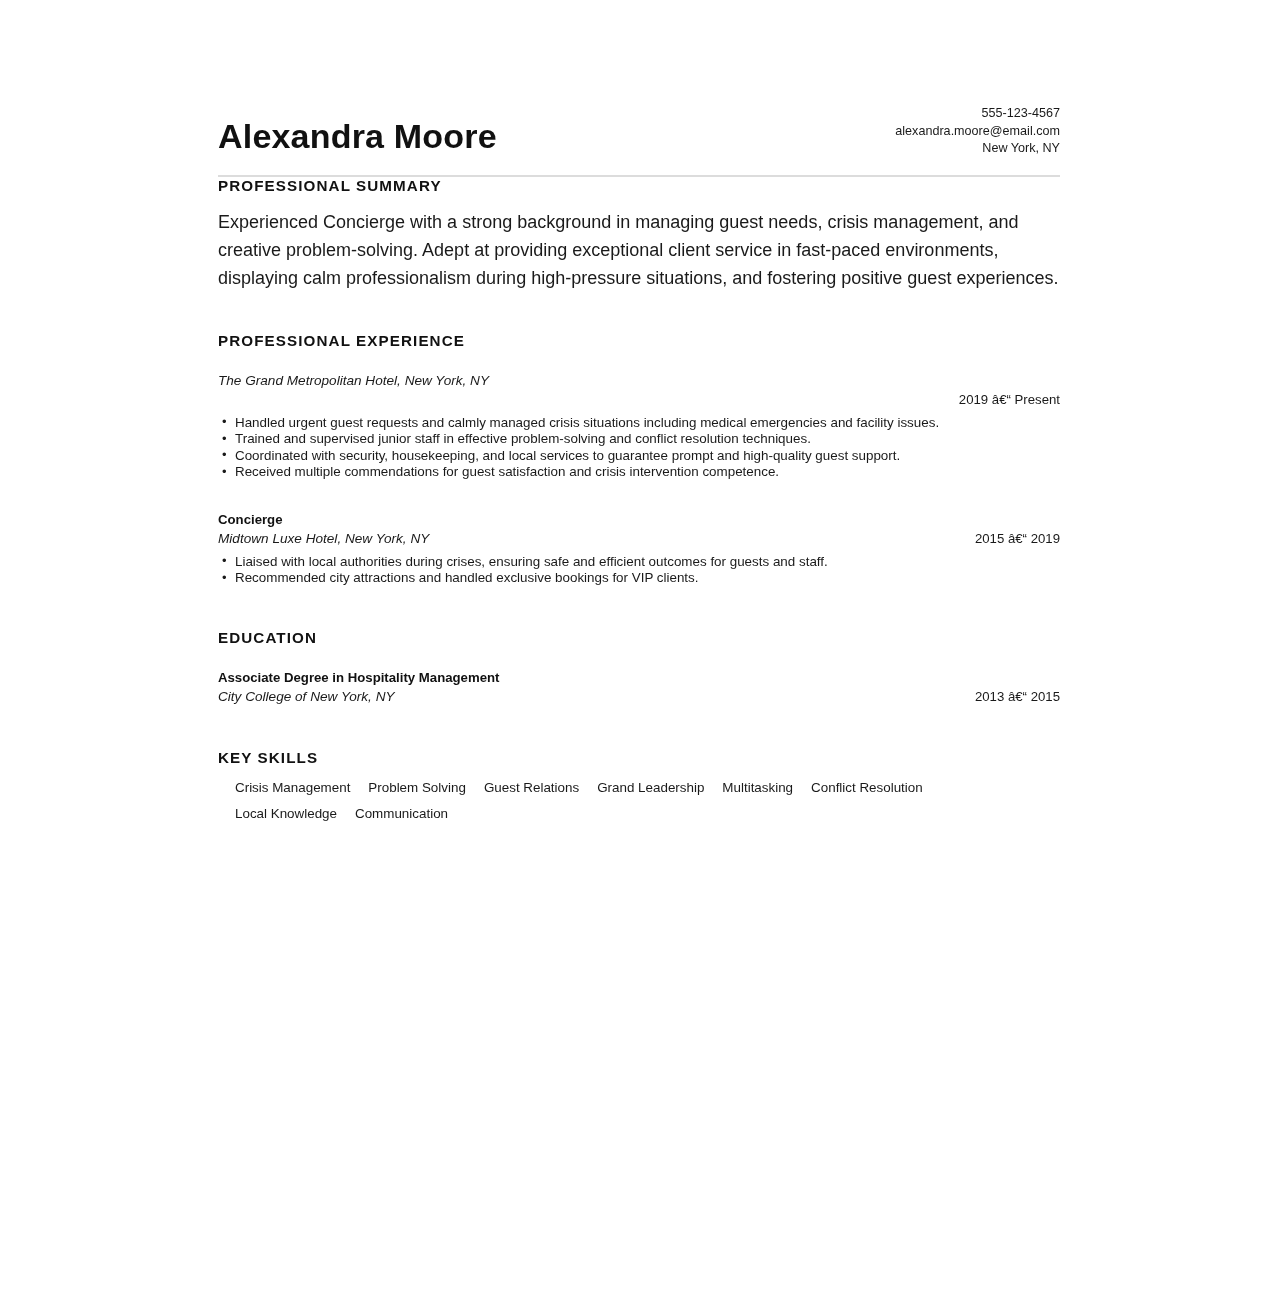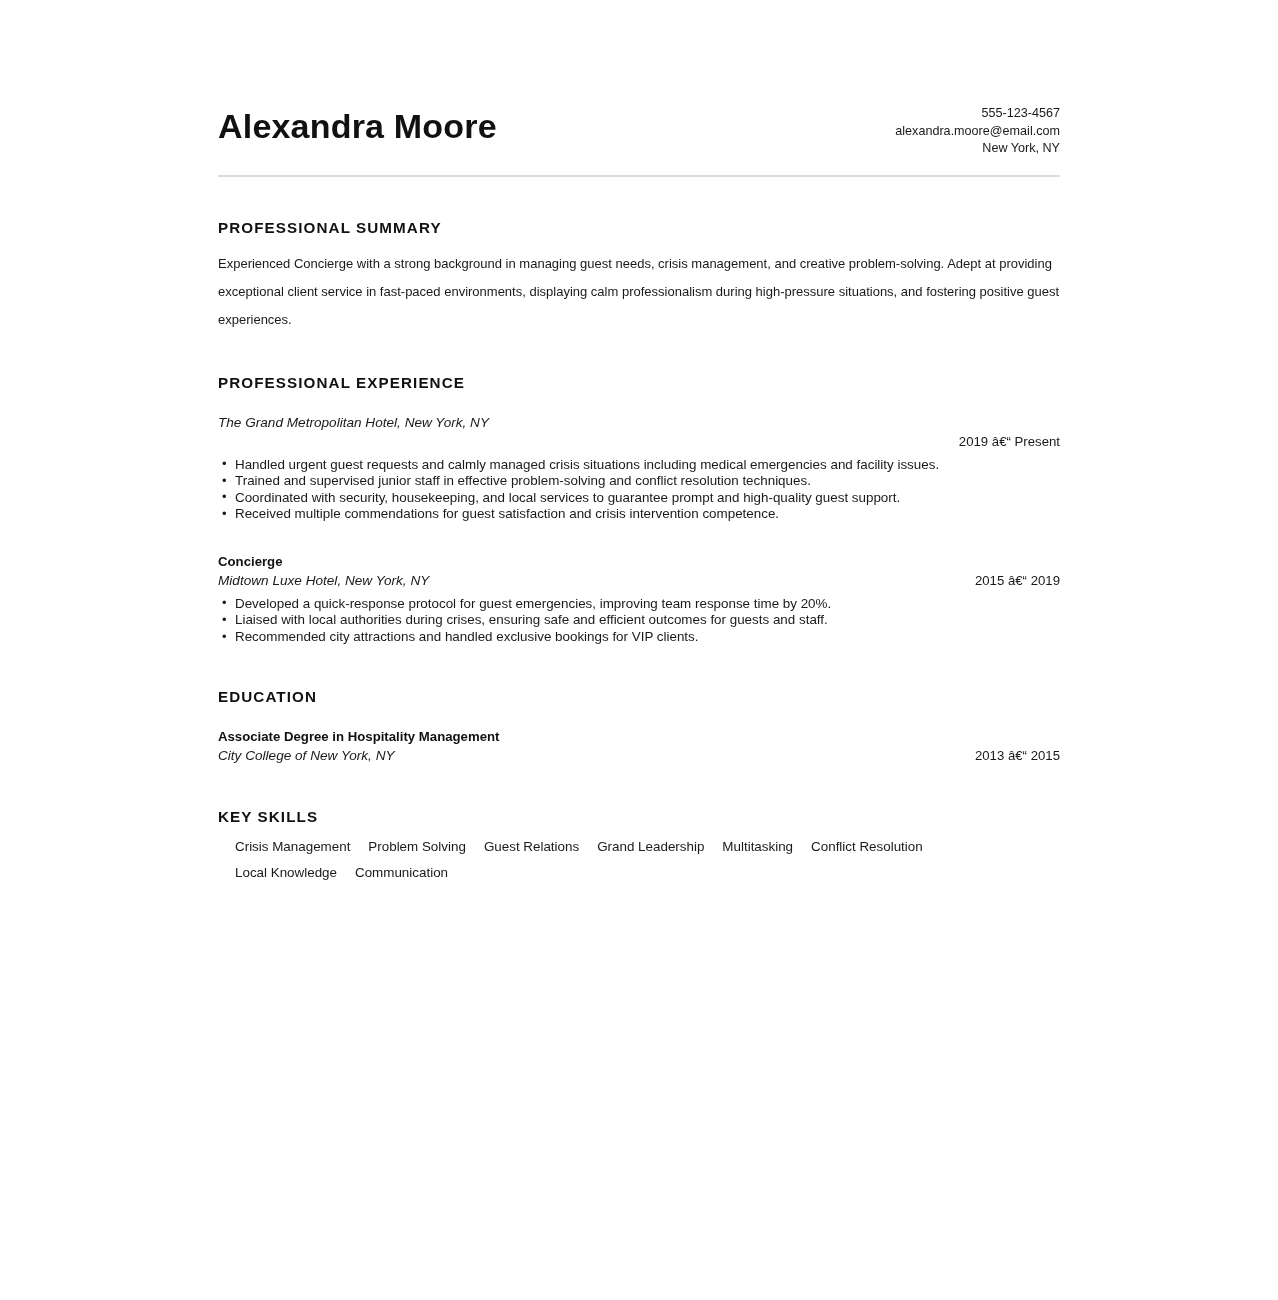--- a/index.html
+++ b/index.html
@@ -27,21 +27,21 @@
   .sheet {
     position: absolute;
     left: 218px;
     top: 0;
     width: 842px;
   }
 
   
   .header {
     display: flex;
-    align-items: flex-start;
+    align-items: flex-end;
     justify-content: space-between;
     padding-top: 104px;
   }
   .name {
     font-size: 34px;
     font-weight: bold;
     line-height: 44px;
     letter-spacing: 0.2px;
     color: #111111;
     white-space: nowrap;
@@ -64,27 +64,27 @@
 
   
   .section { margin-top: 0; }
   .section-title {
     font-size: 15.2px;
     font-weight: bold;
     letter-spacing: 1.1px;
     color: #111111;
     margin: 0;
   }
-  .sec-summary   { padding-top: 42px; }
+  .sec-summary   { }
   .sec-experience{ padding-top: 40px; }
   .sec-education { padding-top: 42px; }
   .sec-skills    { padding-top: 42px; }
 
   .summary-text {
-    font-size: 13px;
+    font-size: 18px;
     line-height: 28px;
     color: #1a1a1a;
     margin: 14px 0 0 0;
     width: 842px;
   }
 
   
   .entry { margin-top: 22px; }
   .entry-head {
     display: flex;
@@ -199,21 +199,20 @@
 
       <div class="entry" style="margin-top:30px;">
         <div class="entry-head">
           <div class="entry-left">
             <div class="entry-title">Concierge</div>
             <div class="entry-sub">Midtown Luxe Hotel, New York, NY</div>
           </div>
           <div class="entry-date">2015 â€“ 2019</div>
         </div>
         <ul class="bullets">
-          <li>Developed a quick-response protocol for guest emergencies, improving team response time by 20%.</li>
           <li>Liaised with local authorities during crises, ensuring safe and efficient outcomes for guests and staff.</li>
           <li>Recommended city attractions and handled exclusive bookings for VIP clients.</li>
         </ul>
       </div>
     </div>
 
     <div class="section sec-education">
       <h2 class="section-title">EDUCATION</h2>
 
       <div class="entry">

